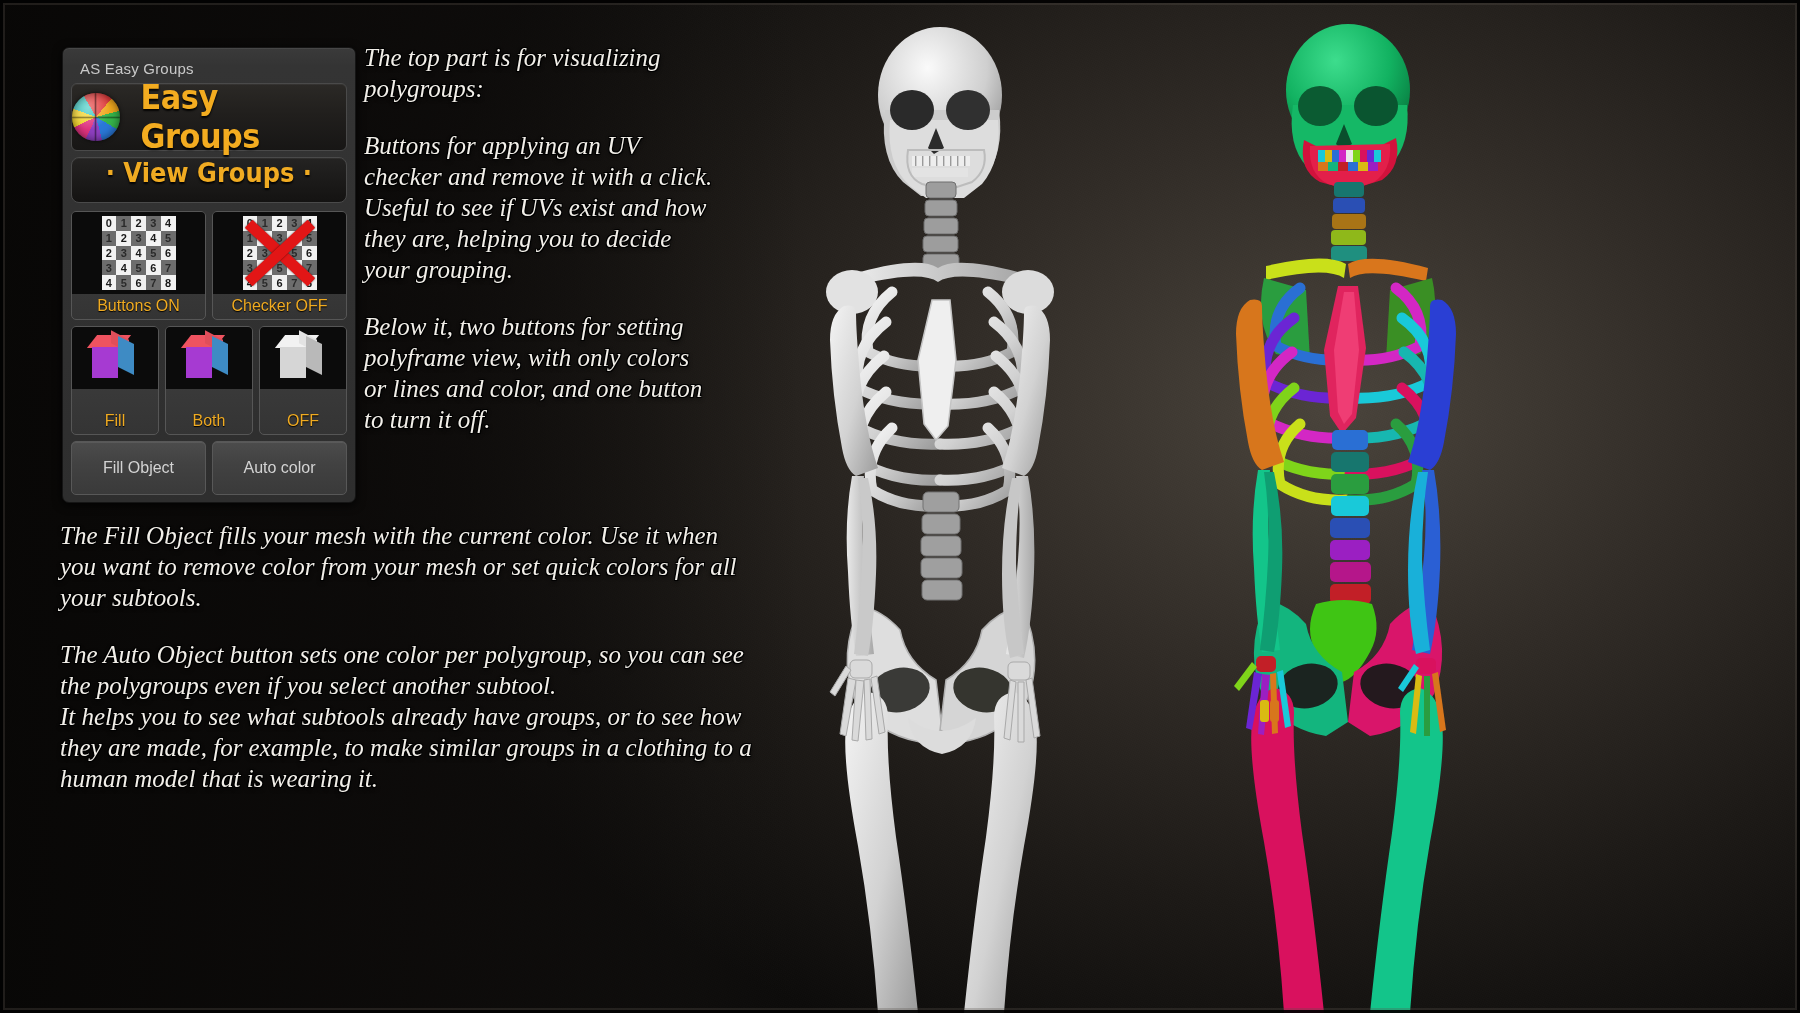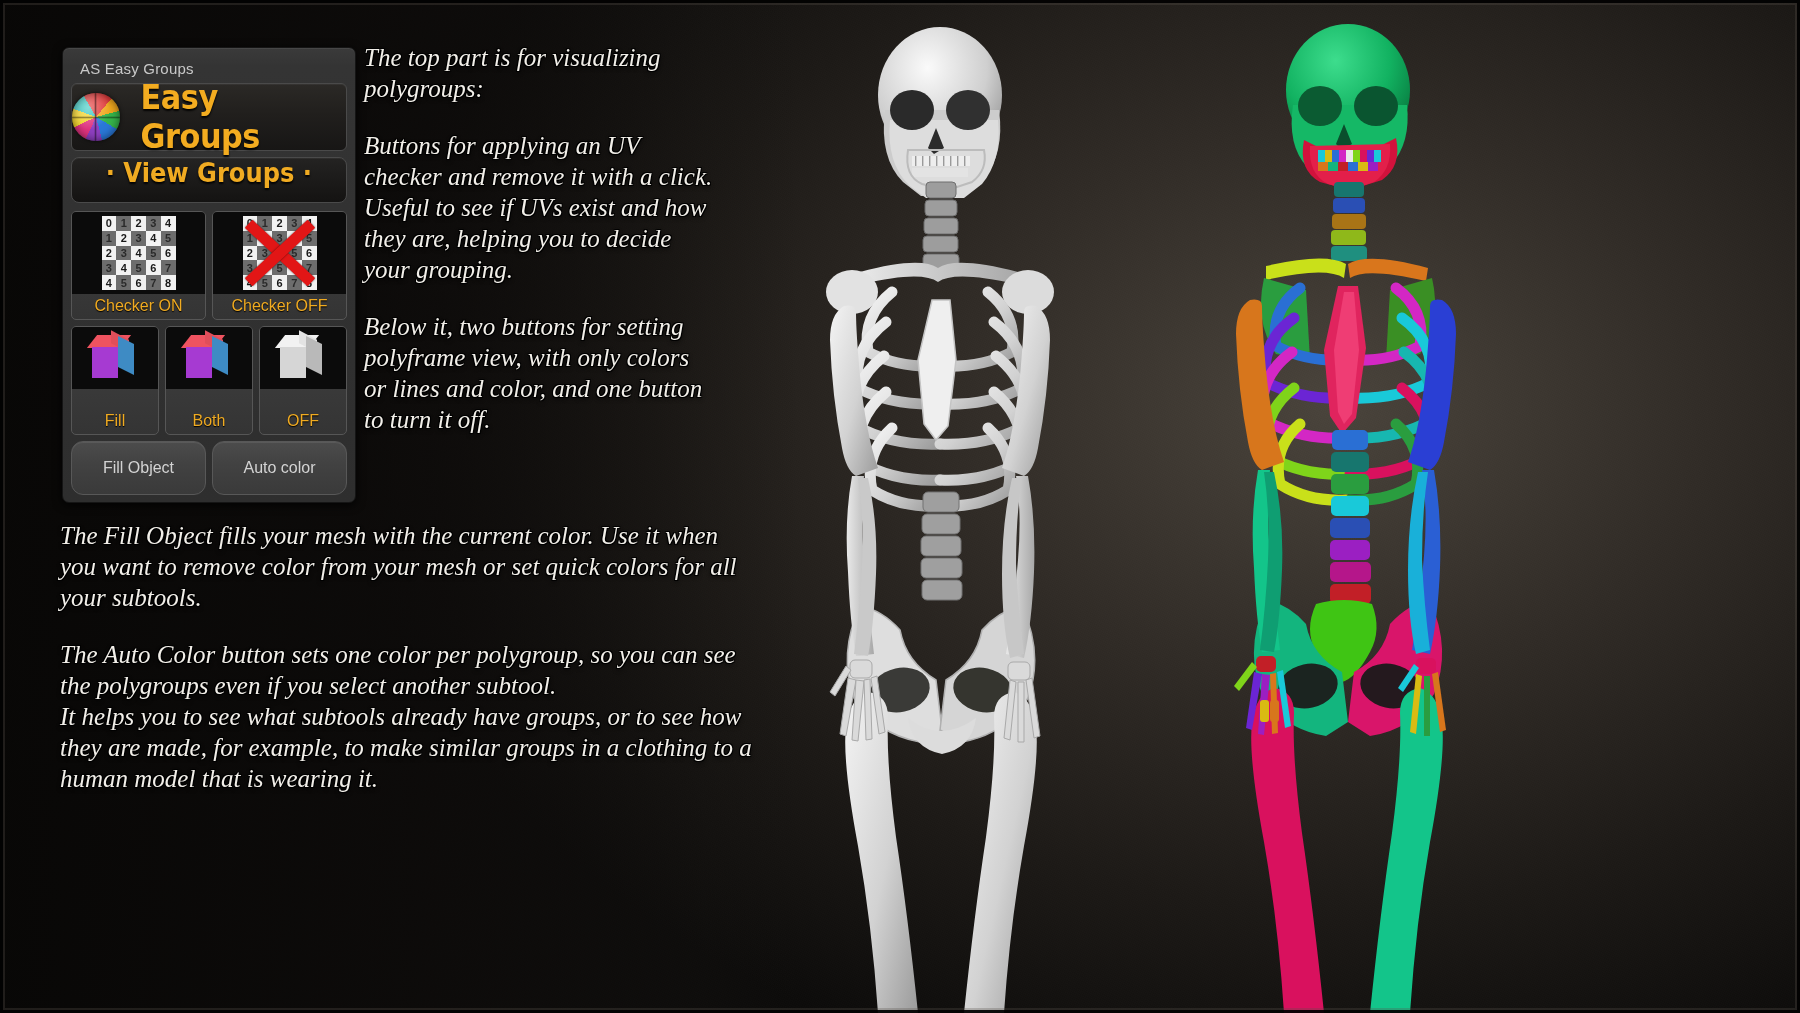--- a/index.html
+++ b/index.html
@@ -101,21 +101,21 @@
   .cube .top{left:3px;top:1px;width:34px;height:13px;
      background:var(--ctop);transform:skewX(-38deg);}
   .cube .topr{left:22px;top:1px;width:18px;height:13px;background:var(--ctop);
      transform:skewY(28deg);filter:brightness(.94);}
   .cube .left{left:3px;top:13px;width:26px;height:31px;background:var(--cleft);}
   .cube .right{left:29px;top:6px;width:16px;height:31px;background:var(--cright);transform:skewY(26deg);}
   .cube.grey{--ctop:#f2f2f2;--cleft:#d6d6d6;--cright:#b9b9b9;}
   .cube.color{--ctop:#ef5360;--cleft:#a63ad2;--cright:#3e8bc4;}
 
   .r3{display:flex;gap:6px;margin:2px 3px 0 3px;}
-  .tbtn{flex:1;height:52px;border-radius:12px;cursor:pointer;
+  .tbtn{flex:1;height:52px;border-radius:5px;cursor:pointer;
     background:linear-gradient(180deg,#4c4c4c 0%,#424242 40%,#3a3a3a 100%);
     border:1px solid #585858;display:flex;align-items:center;justify-content:center;
     color:#d3d3d3;font-size:16px;box-shadow:inset 0 1px 0 rgba(255,255,255,.08);}
 
   
   .prose{position:absolute;z-index:12;color:#f2efe9;
     font-family:"Liberation Serif", serif;font-size:25px;line-height:31px;
     text-shadow:1px 1px 0 #000,-1px 1px 0 #000,1px -1px 0 #000,-1px -1px 0 #000,0 2px 4px rgba(0,0,0,.9);}
   .prose p{margin:0 0 26px 0;font-style:italic;}
   .prose p:last-child{margin-bottom:0;}
@@ -393,21 +393,21 @@
               <div class="ck-d">5</div>
               <div class="ck-l">6</div>
               <div class="ck-d">7</div>
               <div class="ck-l">4</div>
               <div class="ck-d">5</div>
               <div class="ck-l">6</div>
               <div class="ck-d">7</div>
               <div class="ck-l">8</div>
             </div>
         </div>
-        <div class="cap">Checker ON</div>
+        <div class="cap">Buttons ON</div>
       </div>
       <div class="ibtn">
         <div class="thumb">
           <div class="checker" id="ck2">
               <div class="ck-l">0</div>
               <div class="ck-d">1</div>
               <div class="ck-l">2</div>
               <div class="ck-d">3</div>
               <div class="ck-l">4</div>
               <div class="ck-d">1</div>
@@ -486,17 +486,17 @@
     </div>
   </div>
 
   <div class="prose" id="prose-right">
       <p>The top part is for visualizing polygroups:</p>
       <p>Buttons for applying an UV checker and remove it with a click. Useful to see if UVs exist and how they are, helping you to decide your grouping.</p>
       <p>Below it, two buttons for setting polyframe view, with only colors or lines and color, and one button to turn it off.</p>
     </div>
   <div class="prose" id="prose-bottom">
       <p>The Fill Object fills your mesh with the current color. Use it when you want to remove color from your mesh or set quick colors for all your subtools.</p>
-      <p style="margin-bottom: 0px;">The Auto Color button sets one color per polygroup, so you can see the polygroups even if you select another subtool.</p>
+      <p style="margin-bottom: 0px;">The Auto Object button sets one color per polygroup, so you can see the polygroups even if you select another subtool.</p>
       <p>It helps you to see what subtools already have groups, or to see how they are made, for example, to make similar groups in a clothing to a human model that is wearing it.</p>
     </div>
 
 </div>
 
 </body></html>

